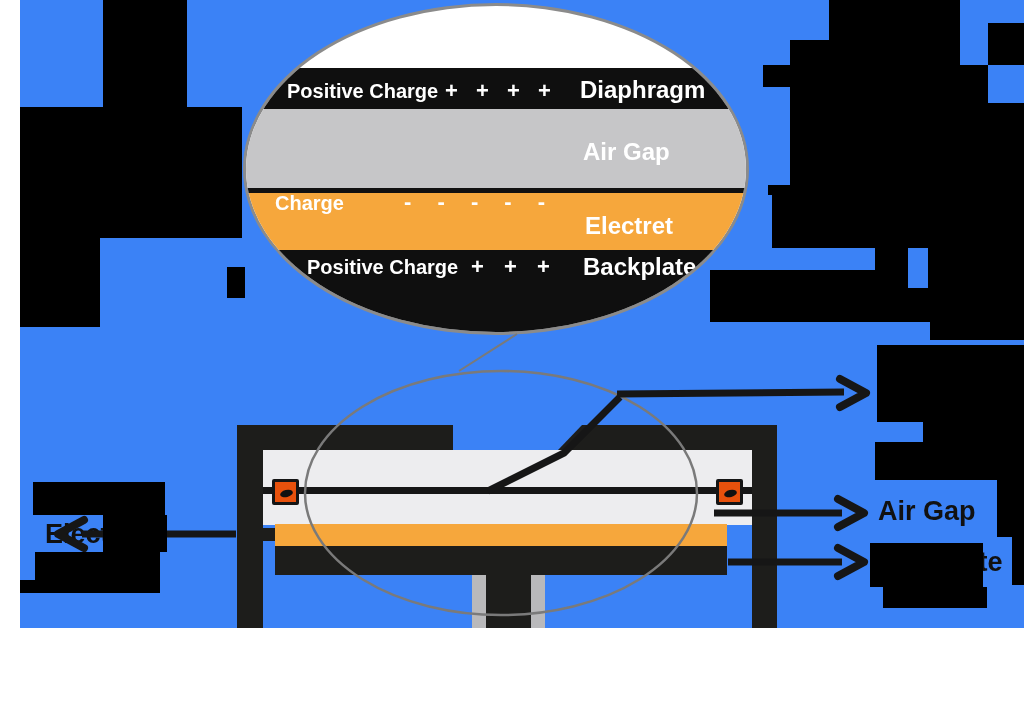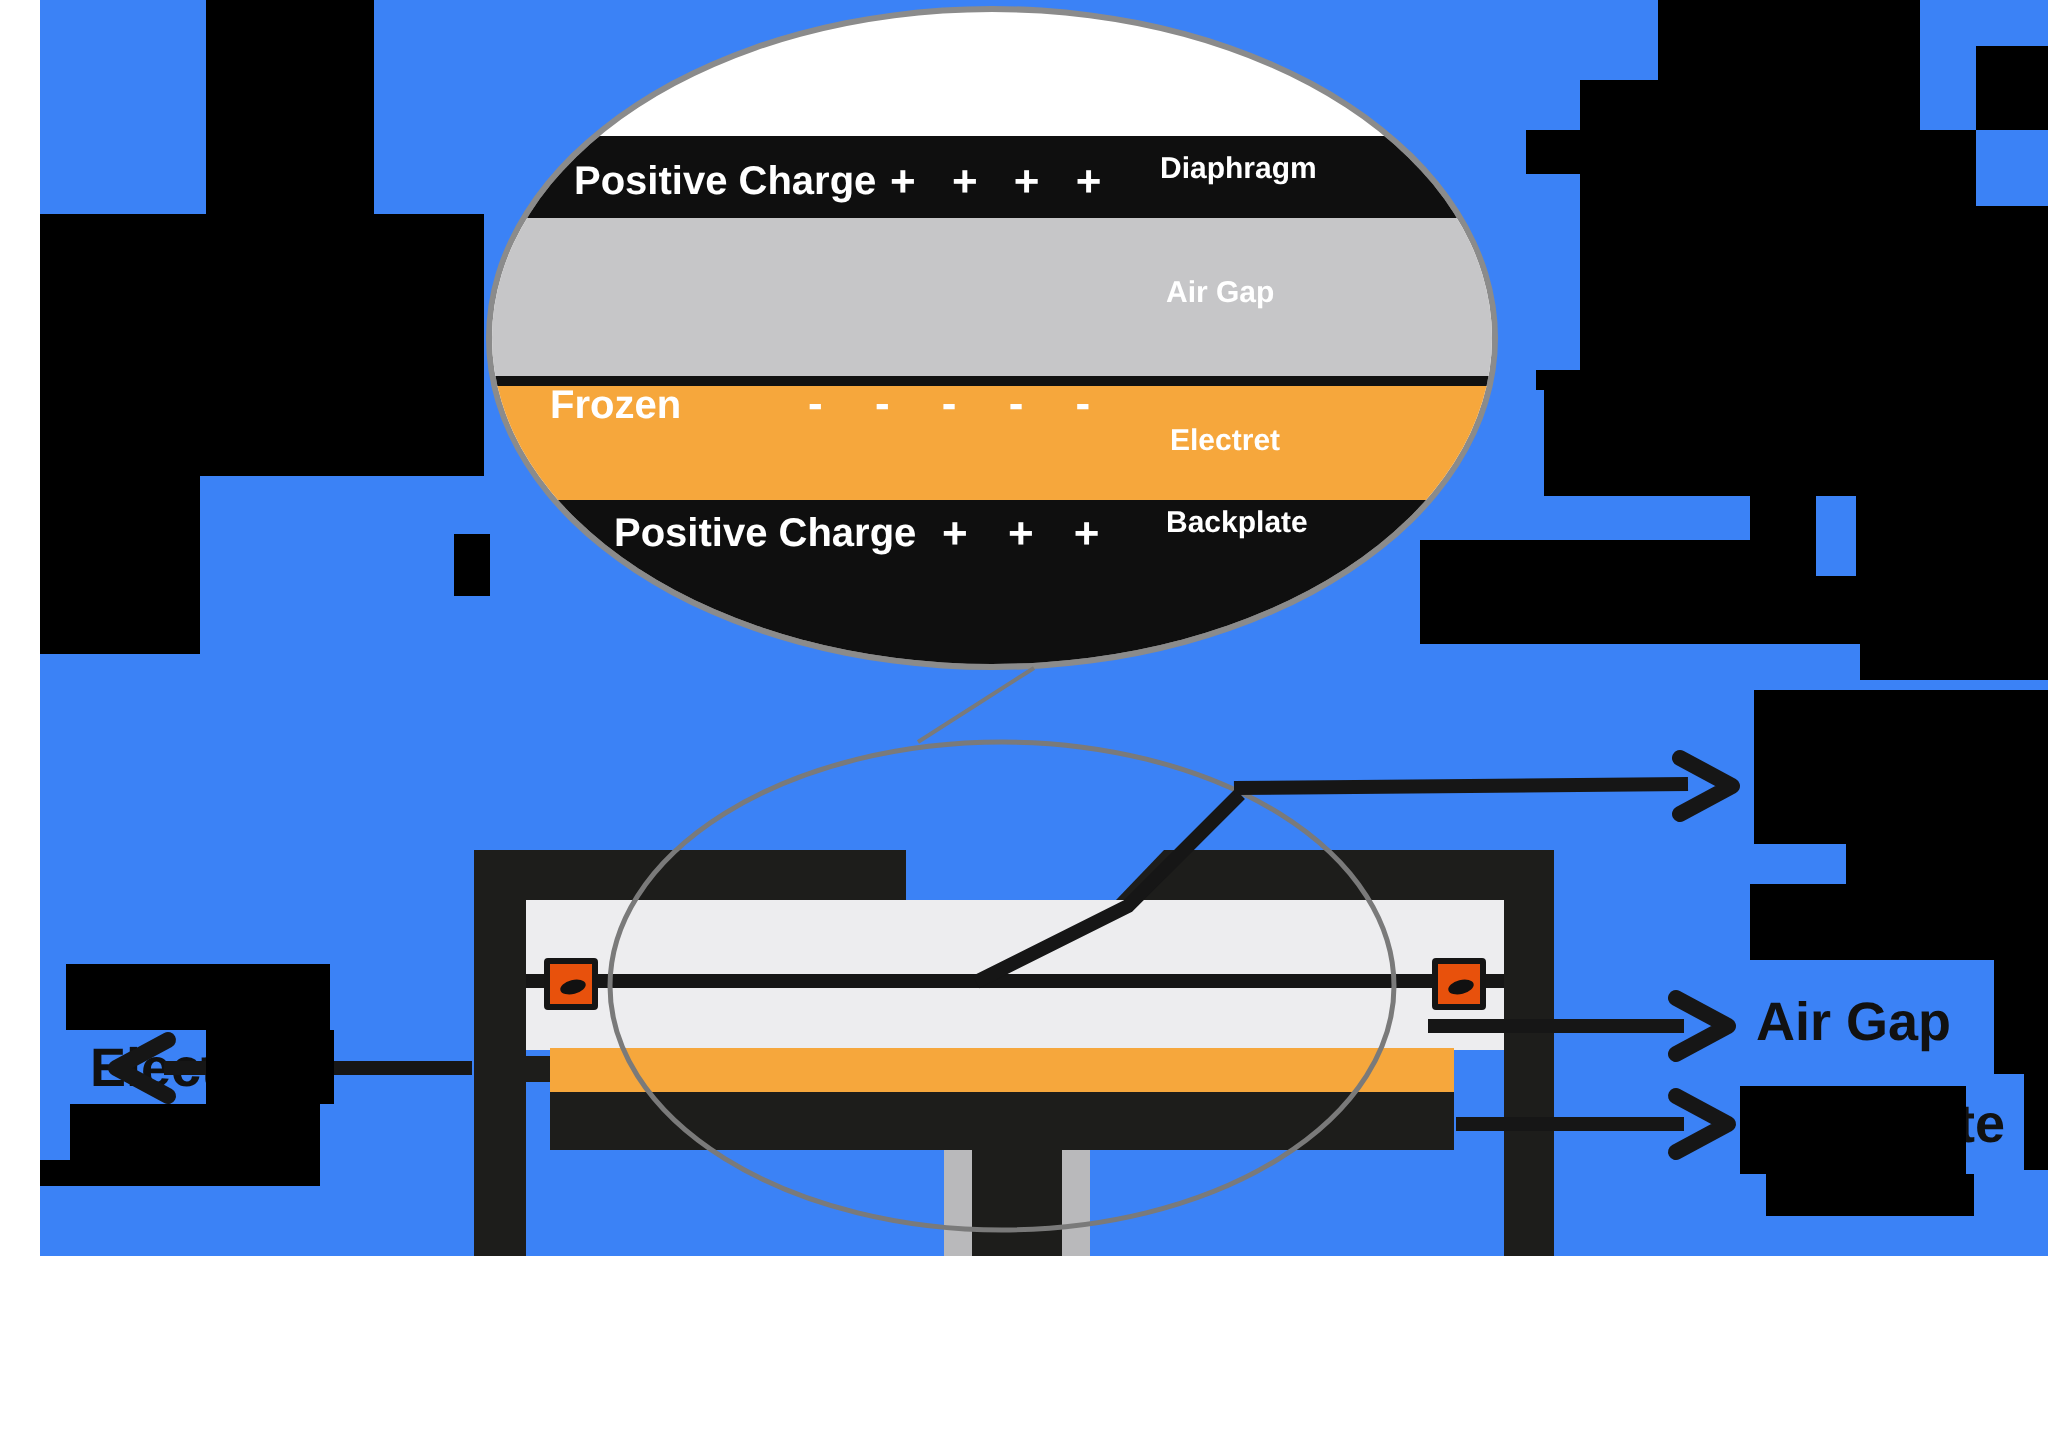--- a/index.html
+++ b/index.html
@@ -12,21 +12,21 @@
   #magnifier-ellipse{left:223px;top:3px;width:506px;height:332px;border:3px solid #8b8b8b;
     border-radius:50%;overflow:hidden;background:#fff;z-index:1;}
   .band{position:absolute;left:-8px;right:-8px;}
   .band.b-black1{top:62px;height:41px;background:#0f0f0f;}
   .band.b-gray{top:103px;height:79px;background:#c6c6c8;}
   .band.b-sep{top:182px;height:5px;background:#111;}
   .band.b-orange{top:187px;height:57px;background:#f6a73c;}
   .band.b-black2{top:244px;height:95px;background:#0f0f0f;}
   .etext{position:absolute;color:#fff;font-weight:bold;white-space:nowrap;}
   .fs-charge{font-size:20px;}
-  .fs-layer{font-size:15px;}
+  .fs-layer{font-size:24px;}
   .fs-sign{font-size:22px;}
 
   
   .blackpart{background:#1d1d1b;position:absolute;z-index:1;}
   #mic-interior{left:243px;top:450px;width:489px;height:75px;background:#ededef;z-index:1;}
   #diaphragm-line{left:243px;top:487px;width:489px;height:7px;background:#161616;z-index:2;}
   .clamp{position:absolute;width:27px;height:26px;background:#e8510c;border:3px solid #151515;
          z-index:3;border-radius:2px;}
   .clamp-dot{position:absolute;left:5px;top:8px;width:13px;height:7px;background:#111;
          border-radius:50%;transform:rotate(-14deg);}
@@ -55,21 +55,21 @@
     <div class="band b-sep"></div>
     <div class="band b-orange"></div>
     <div class="band b-black2"></div>
 
     <div class="etext fs-charge" style="left:41px;top:74px;">Positive Charge</div>
     <div class="etext fs-sign" style="left:199px;top:72px;word-spacing:12px;">+ + + +</div>
     <div class="etext fs-layer" style="left:334px;top:70px;">Diaphragm</div>
 
     <div class="etext fs-layer" style="left:337px;top:132px;">Air Gap</div>
 
-    <div class="etext fs-charge" style="left:29px;top:186px;">Frozen</div>
+    <div class="etext fs-charge" style="left:29px;top:186px;">Charge</div>
     <div class="etext fs-sign" style="left:158px;top:183px;word-spacing:20px;">- - - - -</div>
     <div class="etext fs-layer" style="left:339px;top:206px;">Electret</div>
 
     <div class="etext fs-charge" style="left:61px;top:250px;">Positive Charge</div>
     <div class="etext fs-sign" style="left:225px;top:248px;word-spacing:14px;">+ + +</div>
     <div class="etext fs-layer" style="left:337px;top:247px;">Backplate</div>
   </div>
 
   <div class="blackpart" style="left:217px;top:425px;width:26px;height:283px;"></div>
   <div class="blackpart" style="left:217px;top:425px;width:216px;height:26px;"></div>

